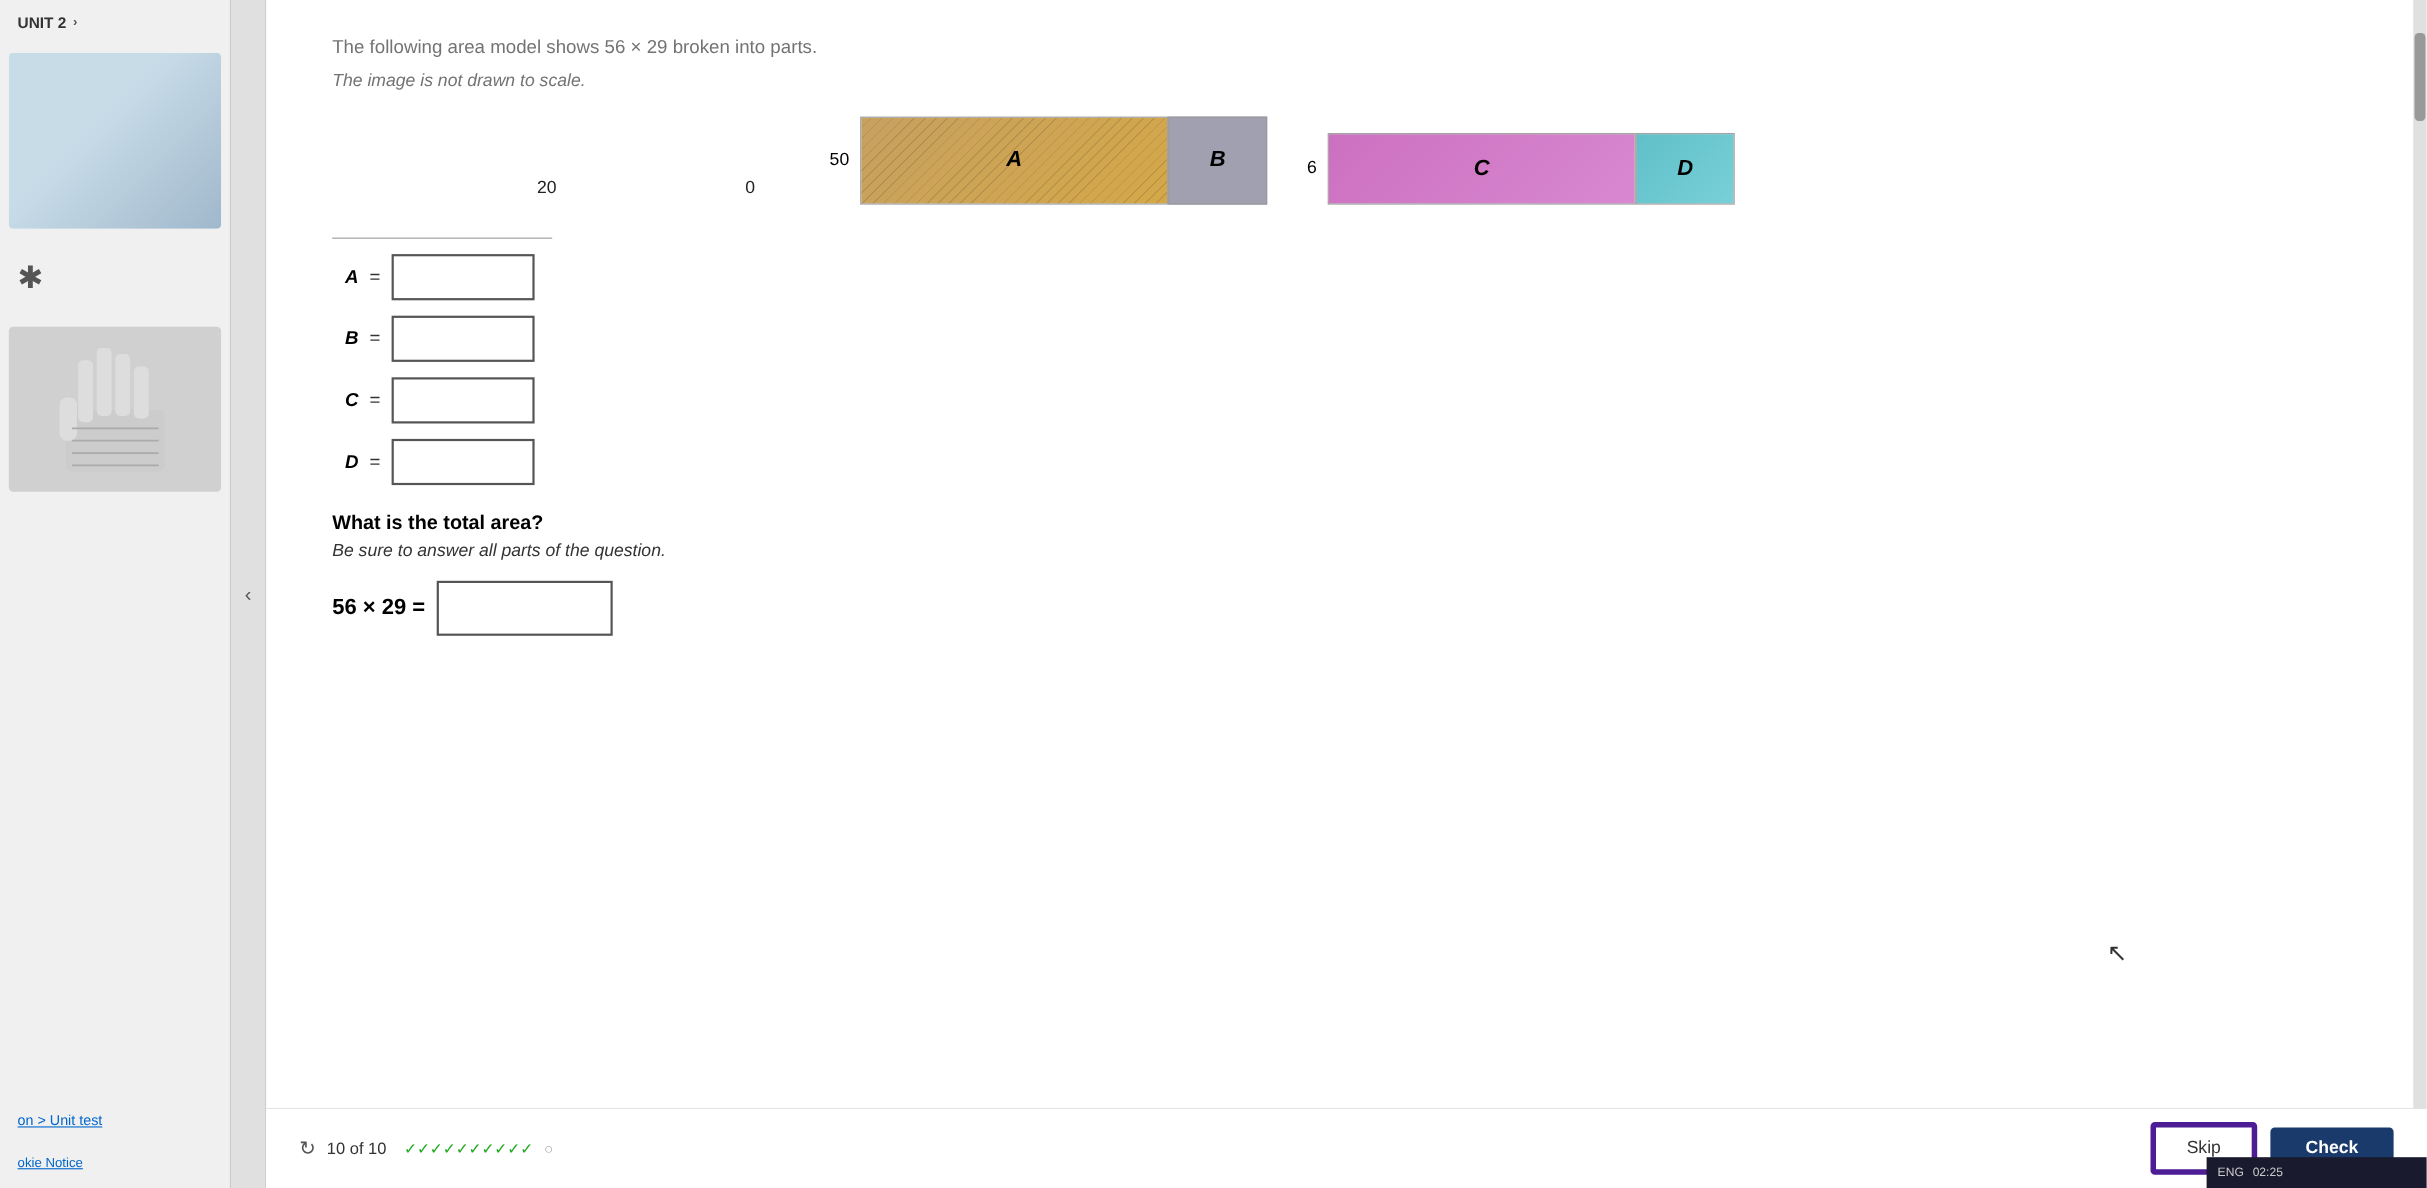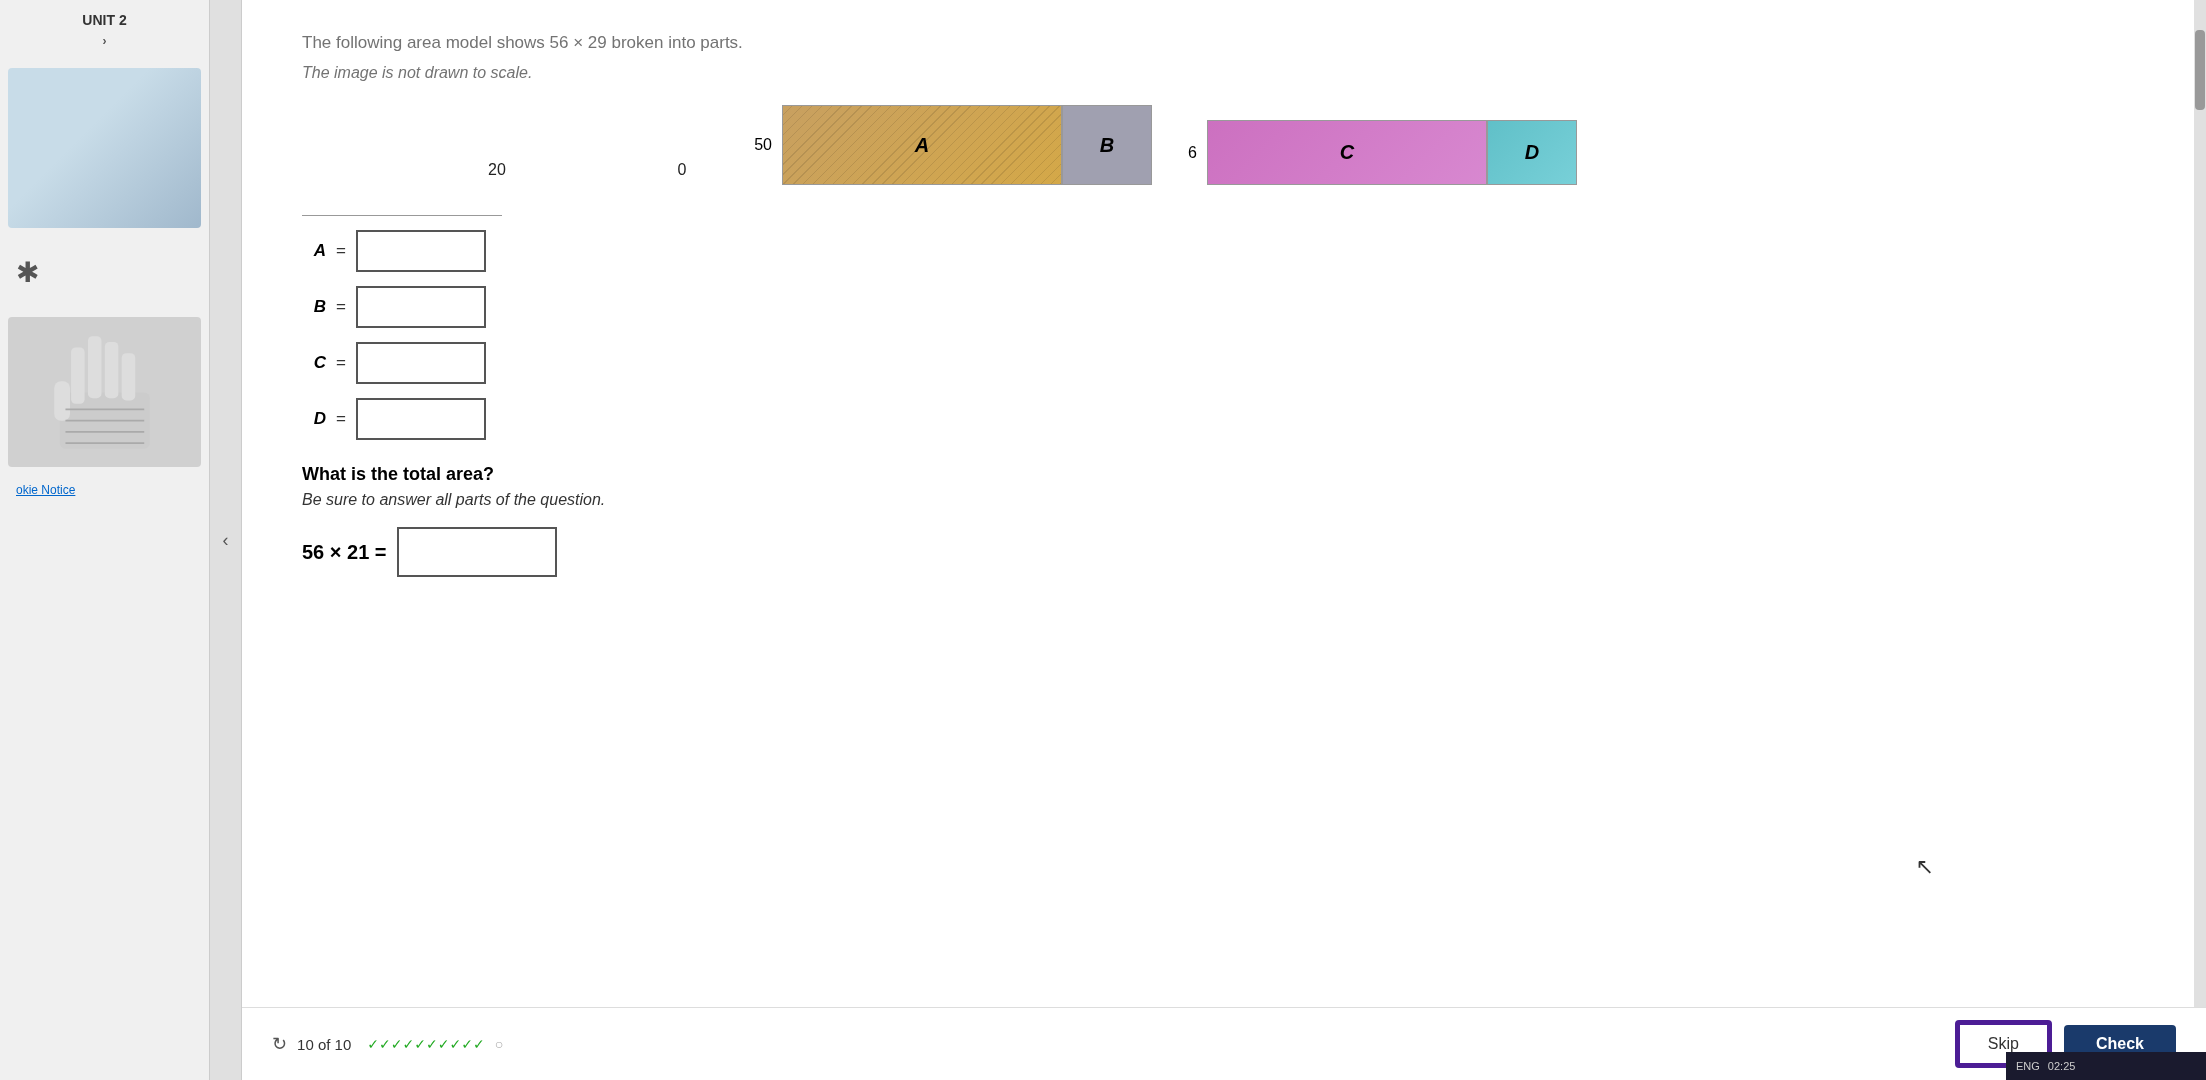--- a/index.html
+++ b/index.html
@@ -23,21 +23,20 @@
       flex-shrink: 0;
     }
     .sidebar-unit {
       padding: 12px 16px;
       font-size: 14px;
       font-weight: bold;
       color: #333;
       display: flex;
       align-items: center;
       gap: 6px;
-      flex-direction: column;
     }
     .sidebar-unit .chevron {
       font-size: 12px;
       color: #555;
     }
     .sidebar-thumbnail {
       background: #b8d4e8;
       height: 160px;
       margin: 8px;
       border-radius: 4px;
@@ -407,20 +406,23 @@
       <rect x="50" y="15" width="12" height="50" rx="4" fill="#ddd"></rect>
       <rect x="65" y="25" width="12" height="42" rx="4" fill="#ddd"></rect>
       <rect x="5" y="50" width="14" height="35" rx="6" fill="#ddd"></rect>
 
       <line x1="15" y1="75" x2="85" y2="75" stroke="#aaa" stroke-width="1.5"></line>
       <line x1="15" y1="85" x2="85" y2="85" stroke="#aaa" stroke-width="1.5"></line>
       <line x1="15" y1="95" x2="85" y2="95" stroke="#aaa" stroke-width="1.5"></line>
       <line x1="15" y1="105" x2="85" y2="105" stroke="#aaa" stroke-width="1.5"></line>
     </svg>
   </div>
+  <div class="sidebar-nav">
+    <span>on &gt; Unit test</span>
+  </div>
   <div class="sidebar-cookie">
     <span>okie Notice</span>
   </div>
 </div>
 
 <div class="collapse-btn">‹</div>
 
 <div class="main-content">
 
   <div class="question-header">
@@ -495,21 +497,21 @@
   </div>
 
   <div class="total-area-section">
     <div class="total-area-title">
       <span>What is the total area?</span>
     </div>
     <div class="total-area-subtitle">
       <span>Be sure to answer all parts of the question.</span>
     </div>
     <div class="total-equation">
-      <span style="font-size:20px; font-weight:bold;">56 × 21 =</span>
+      <span style="font-size:20px; font-weight:bold;">56 × 29 =</span>
       <input class="eq-input" type="text" value="" style="width: 160px; height: 50px; font-size: 18px;">
     </div>
   </div>
 
   <div style="height:80px;"></div>
 
   <div class="cursor-arrow">↖</div>
 </div>
 
 <div class="right-panel">

